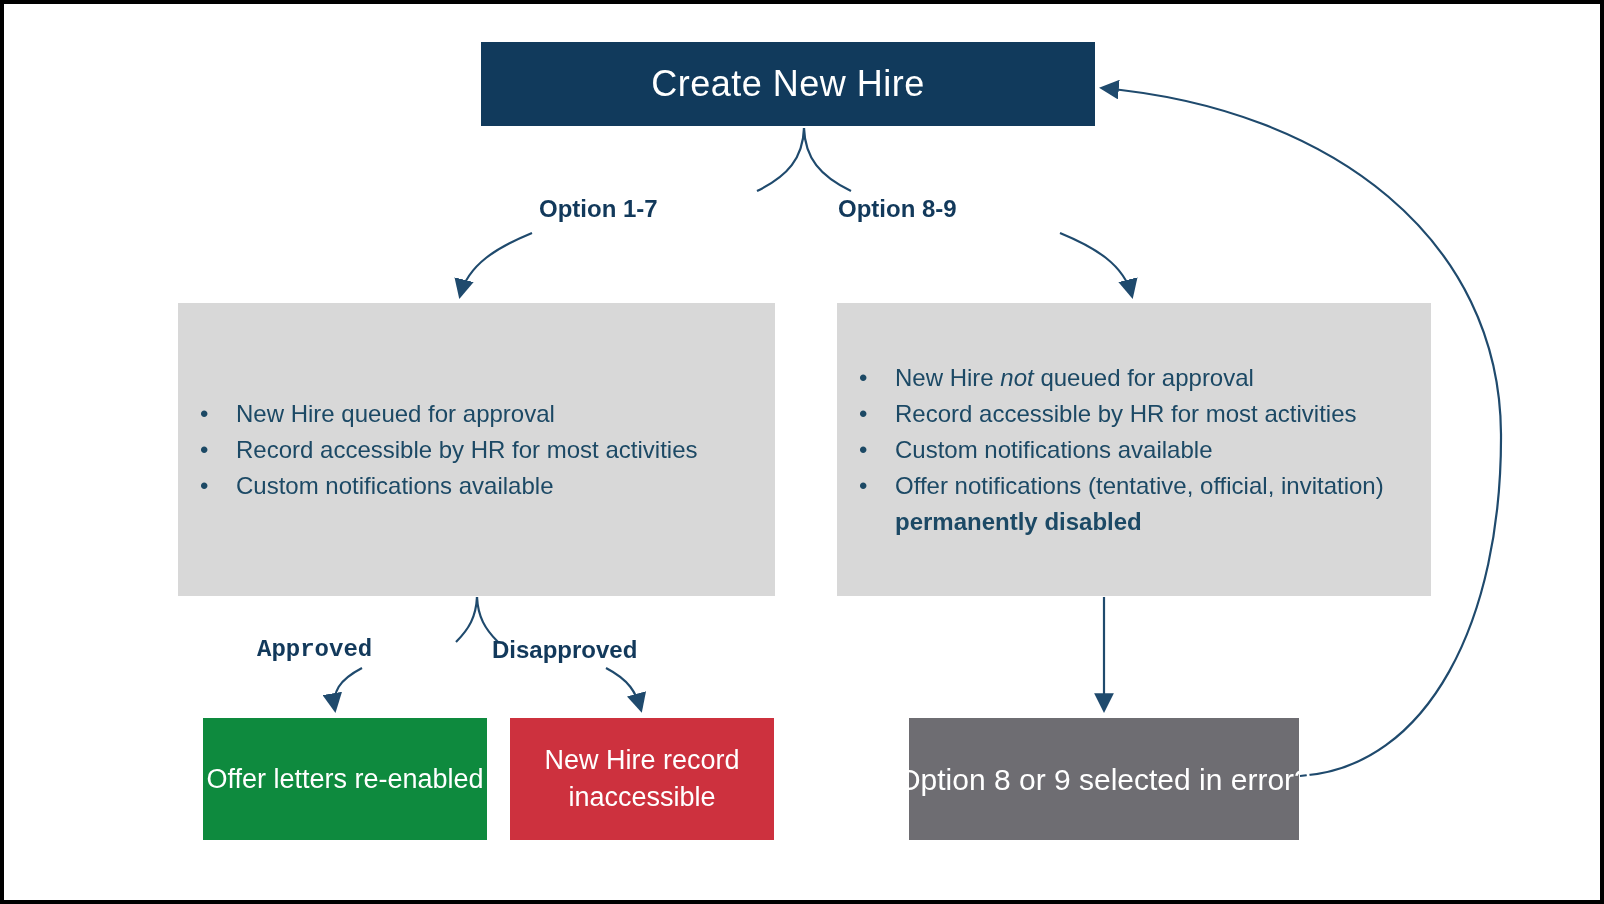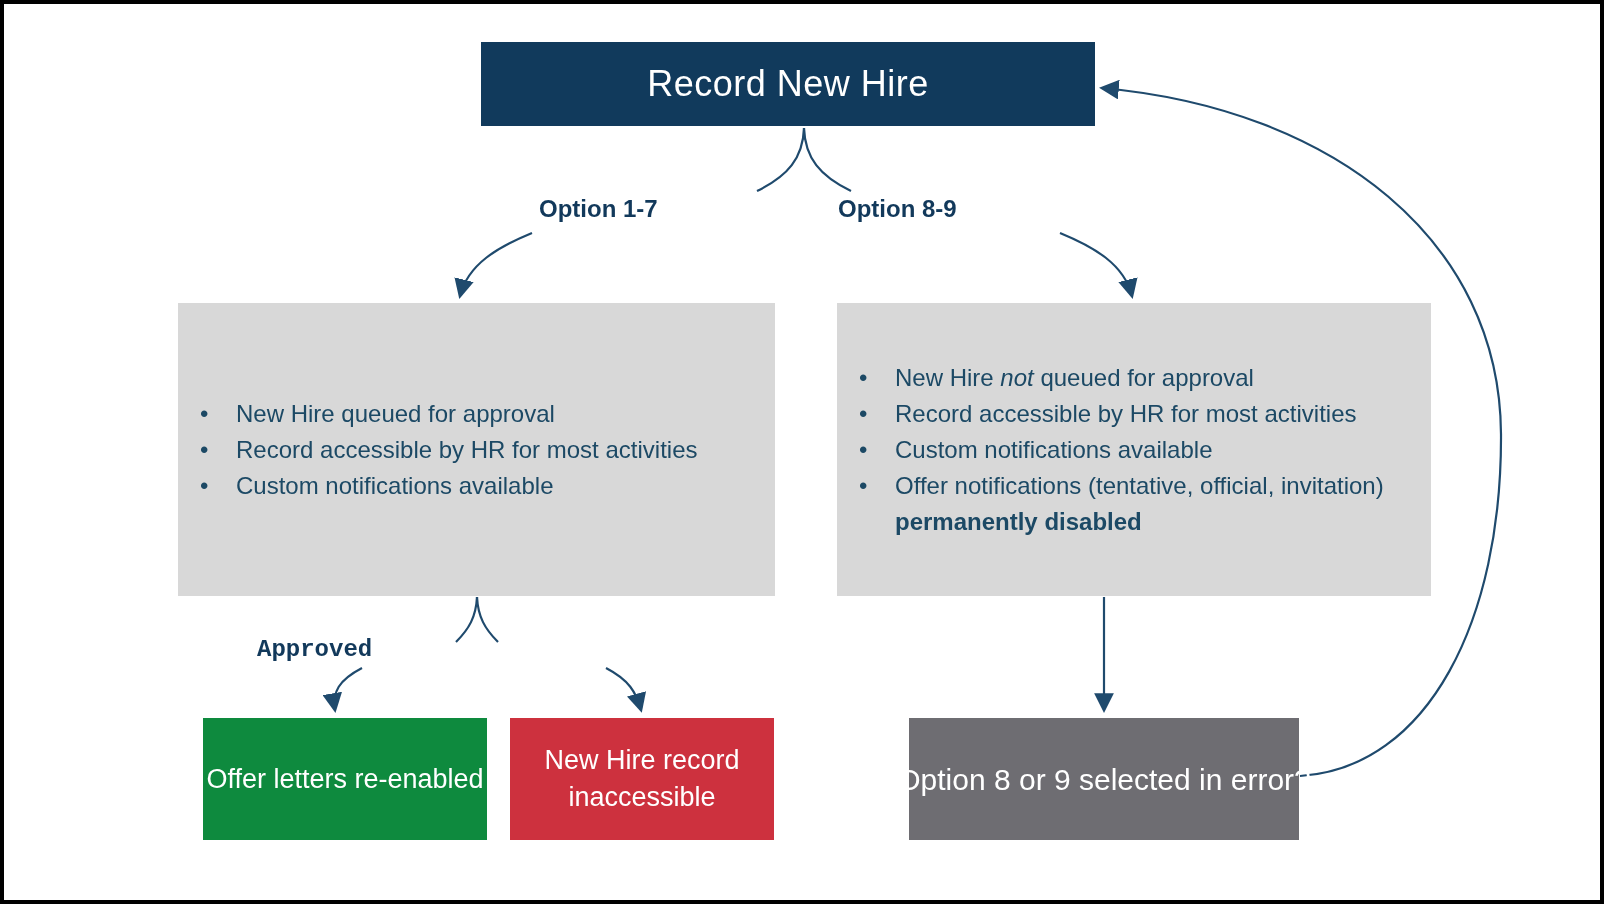--- a/index.html
+++ b/index.html
@@ -79,21 +79,21 @@
 
     <path d="M358,664 C335,676 328,688 331,706" marker-end="url(#ah)"></path>
     <path d="M602,664 C625,676 632,688 637,706" marker-end="url(#ah)"></path>
 
     <path d="M1100,593 L1100,706" marker-end="url(#ah)"></path>
 
     <path d="M1296,772 C1425,764 1498,615 1497,430 C1496,237 1330,105 1098,84" marker-end="url(#ah)"></path>
   </svg>
 
   <div class="abs title-box">
-    <span>Record New Hire</span>
+    <span>Create New Hire</span>
   </div>
 
   <div class="abs branch-label lbl-opt17">Option 1-7</div>
   <div class="abs branch-label lbl-opt89">Option 8-9</div>
 
   <div class="abs gray-box gray-left">
     <ul class="blist">
         <li>
           <span class="dot">•</span>
           <span class="txt"><span>New Hire queued for approval</span></span>
@@ -123,20 +123,21 @@
           <span class="txt"><span>Custom notifications available</span></span>
         </li>
         <li>
           <span class="dot">•</span>
           <span class="txt"><span>Offer notifications (tentative, official, invitation) </span><span class="bd">permanently disabled</span></span>
         </li>
       </ul>
   </div>
 
   <div class="abs branch-label lbl-approved">Approved</div>
+  <div class="abs branch-label lbl-disapproved">Disapproved</div>
 
   <div class="abs terminal green-box">
     <span>Offer letters re-enabled</span>
   </div>
   <div class="abs terminal red-box">
     <span>New Hire record inaccessible</span>
   </div>
   <div class="abs terminal error-box">
     <span>Option 8 or 9 selected in error?</span>
   </div>

